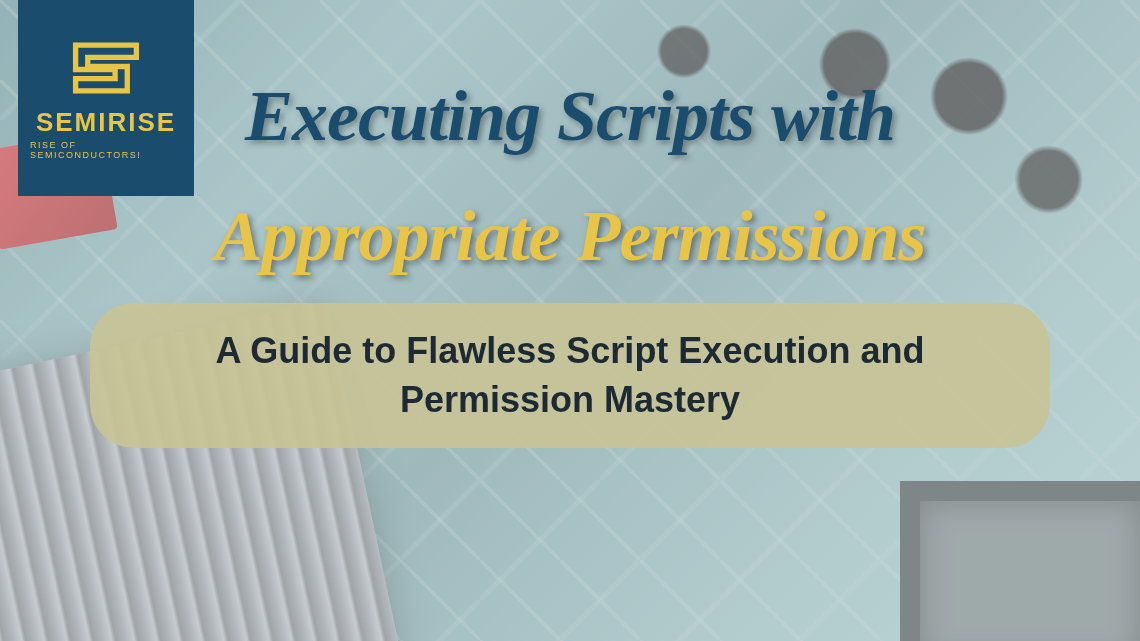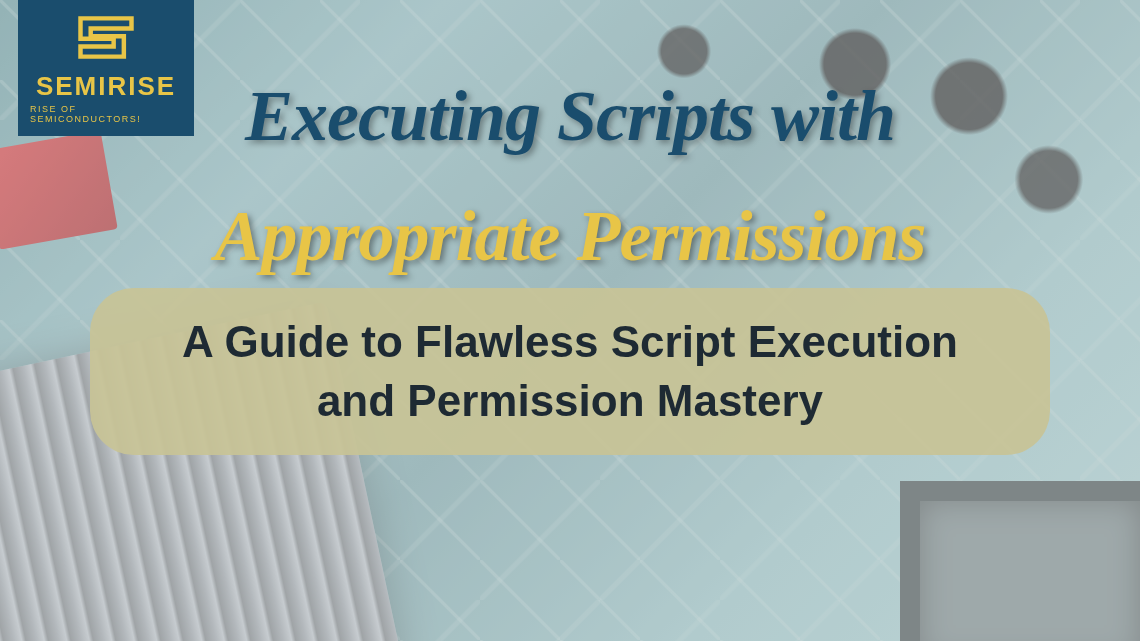--- a/index.html
+++ b/index.html
@@ -86,21 +86,21 @@
       transform: rotate(-10deg);
       border-radius: 4px;
     }
 
     
     .logo-box {
       position: absolute;
       top: 0;
       left: 18px;
       width: 176px;
-      height: 136px;
+      height: 196px;
       background: #1a4d6d;
       display: flex;
       flex-direction: column;
       align-items: center;
       justify-content: center;
       padding: 12px;
     }
 
     .logo-mark {
       width: 76px;
@@ -149,36 +149,36 @@
     }
 
     .headline-bottom {
       font-style: italic;
       font-weight: 900;
       font-size: 72px;
       color: #e8c547;
       text-shadow: 3px 3px 6px rgba(0,0,0,0.4);
       text-align: center;
       line-height: 1;
-      margin-bottom: 16px;
+      margin-bottom: 31px;
       letter-spacing: -1px;
     }
 
     .subtitle-pill {
       background: rgba(200, 195, 150, 0.92);
       border-radius: 44px;
       padding: 24px 60px;
       max-width: 960px;
       text-align: center;
     }
 
     .subtitle-text {
       font-family: Arial, Helvetica, sans-serif;
       font-weight: 700;
-      font-size: 44px;
+      font-size: 36px;
       color: #1e2a33;
       line-height: 1.35;
     }
   </style>
 </head>
 <body>
 
 <div class="hero-banner">
   <div class="circuit-bg"></div>
   <div class="red-component"></div>

